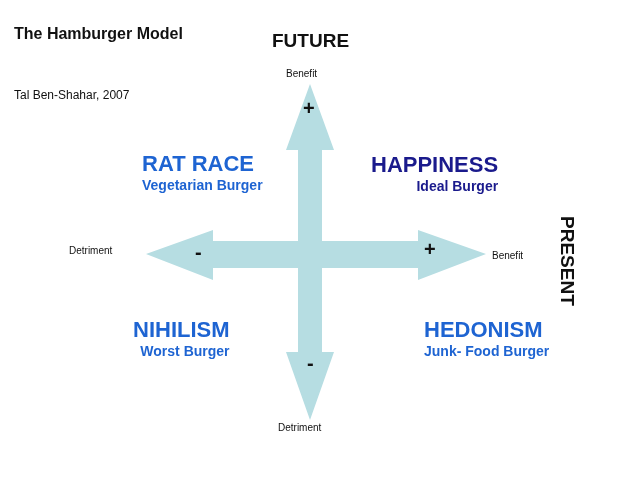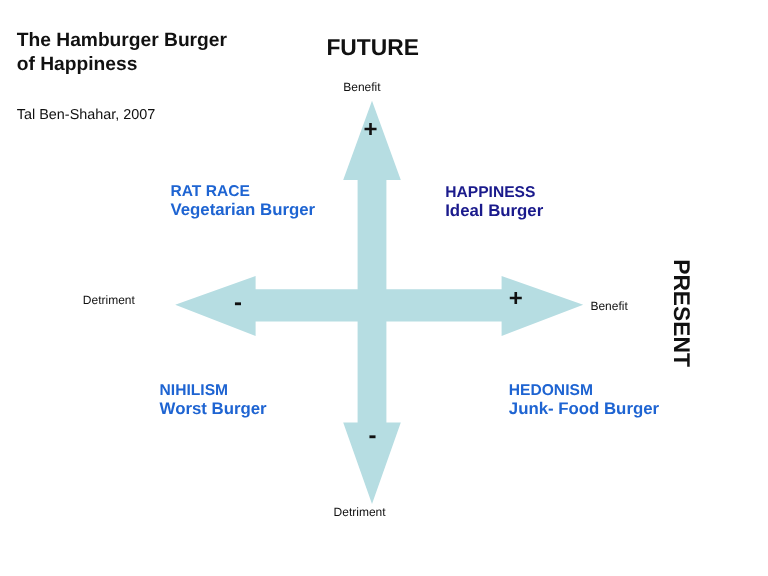--- a/index.html
+++ b/index.html
@@ -4,38 +4,37 @@
 <style>
   html, body { margin:0; padding:0; background:#ffffff; }
   body { width:640px; height:480px; position:relative; overflow:hidden; font-family:"Liberation Sans", sans-serif; }
   .abs { position:absolute; white-space:nowrap; }
   .title { left:14px; top:24px; font-size:16px; font-weight:bold; color:#111; line-height:20px; }
   .author { left:14px; top:88px; font-size:12px; color:#111; }
   .axis-title { font-size:19px; font-weight:bold; color:#111; }
   .future { left:272px; top:30px;text-align:center; }
   .present { left:548px; top:216px; transform-origin:0 0; transform:translate(30px,0) rotate(90deg); }
   .lbl { font-size:10px; color:#111; }
-  .q-title { font-size:13px; font-weight:bold; }
+  .q-title { font-size:22px; font-weight:bold; }
   .q-sub { font-size:14px; font-weight:bold;text-align:right; }
   .blue { color:#1e64d2; }
   .navy { color:#1a1a8c; }
   .sign { font-size:20px; font-weight:bold; color:#111; }
   svg.arrows { position:absolute; left:0; top:0; }
 </style>
 </head>
 <body>
 
 <svg class="arrows" width="640" height="480" viewBox="0 0 640 480">
   <polygon fill="#b6dde2" points="310,84 334,150 322,150 322,352 334,352 310,420 286,352 298,352 298,150 286,150"></polygon>
   <polygon fill="#b6dde2" points="146,254 213,230 213,241 418,241 418,230 486,254 418,280 418,268 213,268 213,280"></polygon>
 </svg>
 
 <div class="abs title">
-  <div>The Hamburger Burger</div>
-  <div>of Happiness</div>
+  <div>The Hamburger Model</div>
 </div>
 <div class="abs author">Tal Ben-Shahar, 2007</div>
 
 <div class="abs axis-title future">FUTURE</div>
 <div class="abs axis-title present">PRESENT</div>
 
 <div class="abs lbl" style="left:286px; top:68px;">Benefit</div>
 <div class="abs lbl" style="left:278px; top:422px;">Detriment</div>
 <div class="abs lbl" style="left:69px; top:245px;">Detriment</div>
 <div class="abs lbl" style="left:492px; top:250px;">Benefit</div>

